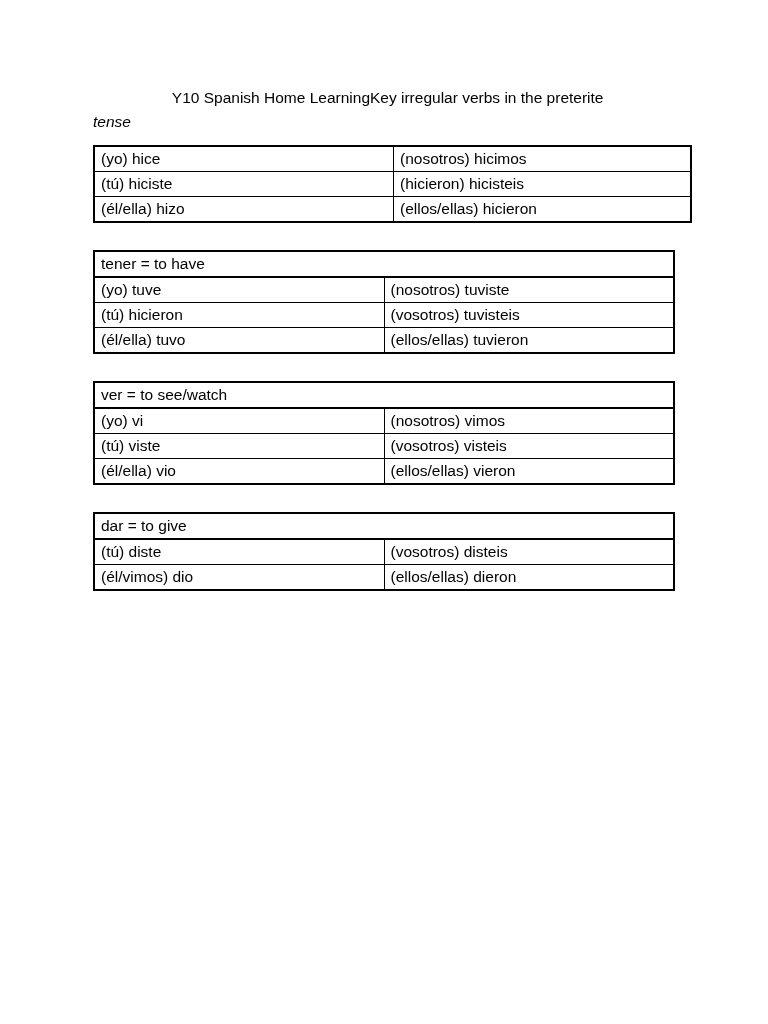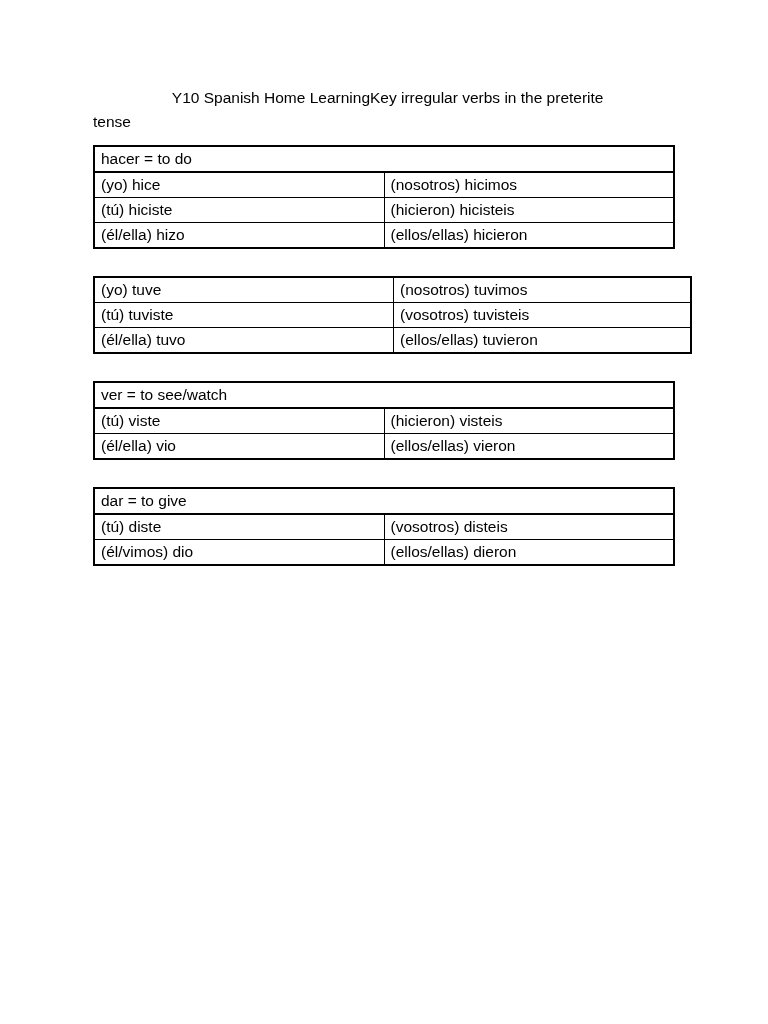--- a/index.html
+++ b/index.html
@@ -47,20 +47,21 @@
     vertical-align: top;
     text-align: right;
   }
   .heading-col-b {
     display: inline-block;
     vertical-align: top;
     text-align: right;
   }
   .heading-line2 {
     display: block;
+    font-style: italic;
   }
 
   
   .verb-table {
     width: 582px;
     border-collapse: collapse;
     table-layout: fixed;
     border: 2px solid #000000;
     margin: 0 0 27px 0;
     background: #ffffff;
@@ -92,62 +93,66 @@
   <div class="content">
 
     <p class="heading">
       <span class="heading-col-a">Y10 Spanish Home Learning</span><span class="heading-col-b">Key irregular verbs in the preterite</span>
       <span class="heading-line2">tense</span>
     </p>
 
     <table class="verb-table">
       <tbody>
         <tr>
-          <td class="verb-header-cell" colspan="2">hacer = to do</td>
-        </tr>
-        <tr>
           <td class="col-left">(yo) hice</td>
           <td class="col-right">(nosotros) hicimos</td>
         </tr>
         <tr>
           <td class="col-left">(tú) hiciste</td>
           <td class="col-right">(hicieron) hicisteis</td>
         </tr>
         <tr>
           <td class="col-left">(él/ella) hizo</td>
           <td class="col-right">(ellos/ellas) hicieron</td>
         </tr>
       </tbody>
     </table>
 
     <table class="verb-table">
       <tbody>
         <tr>
-          <td class="col-left">(yo) tuve</td>
-          <td class="col-right">(nosotros) tuvimos</td>
+          <td class="verb-header-cell" colspan="2">tener = to have</td>
         </tr>
         <tr>
-          <td class="col-left">(tú) tuviste</td>
+          <td class="col-left">(yo) tuve</td>
+          <td class="col-right">(nosotros) tuviste</td>
+        </tr>
+        <tr>
+          <td class="col-left">(tú) hicieron</td>
           <td class="col-right">(vosotros) tuvisteis</td>
         </tr>
         <tr>
           <td class="col-left">(él/ella) tuvo</td>
           <td class="col-right">(ellos/ellas) tuvieron</td>
         </tr>
       </tbody>
     </table>
 
     <table class="verb-table">
       <tbody>
         <tr>
           <td class="verb-header-cell" colspan="2">ver = to see/watch</td>
         </tr>
         <tr>
+          <td class="col-left">(yo) vi</td>
+          <td class="col-right">(nosotros) vimos</td>
+        </tr>
+        <tr>
           <td class="col-left">(tú) viste</td>
-          <td class="col-right">(hicieron) visteis</td>
+          <td class="col-right">(vosotros) visteis</td>
         </tr>
         <tr>
           <td class="col-left">(él/ella) vio</td>
           <td class="col-right">(ellos/ellas) vieron</td>
         </tr>
       </tbody>
     </table>
 
     <table class="verb-table">
       <tbody>

